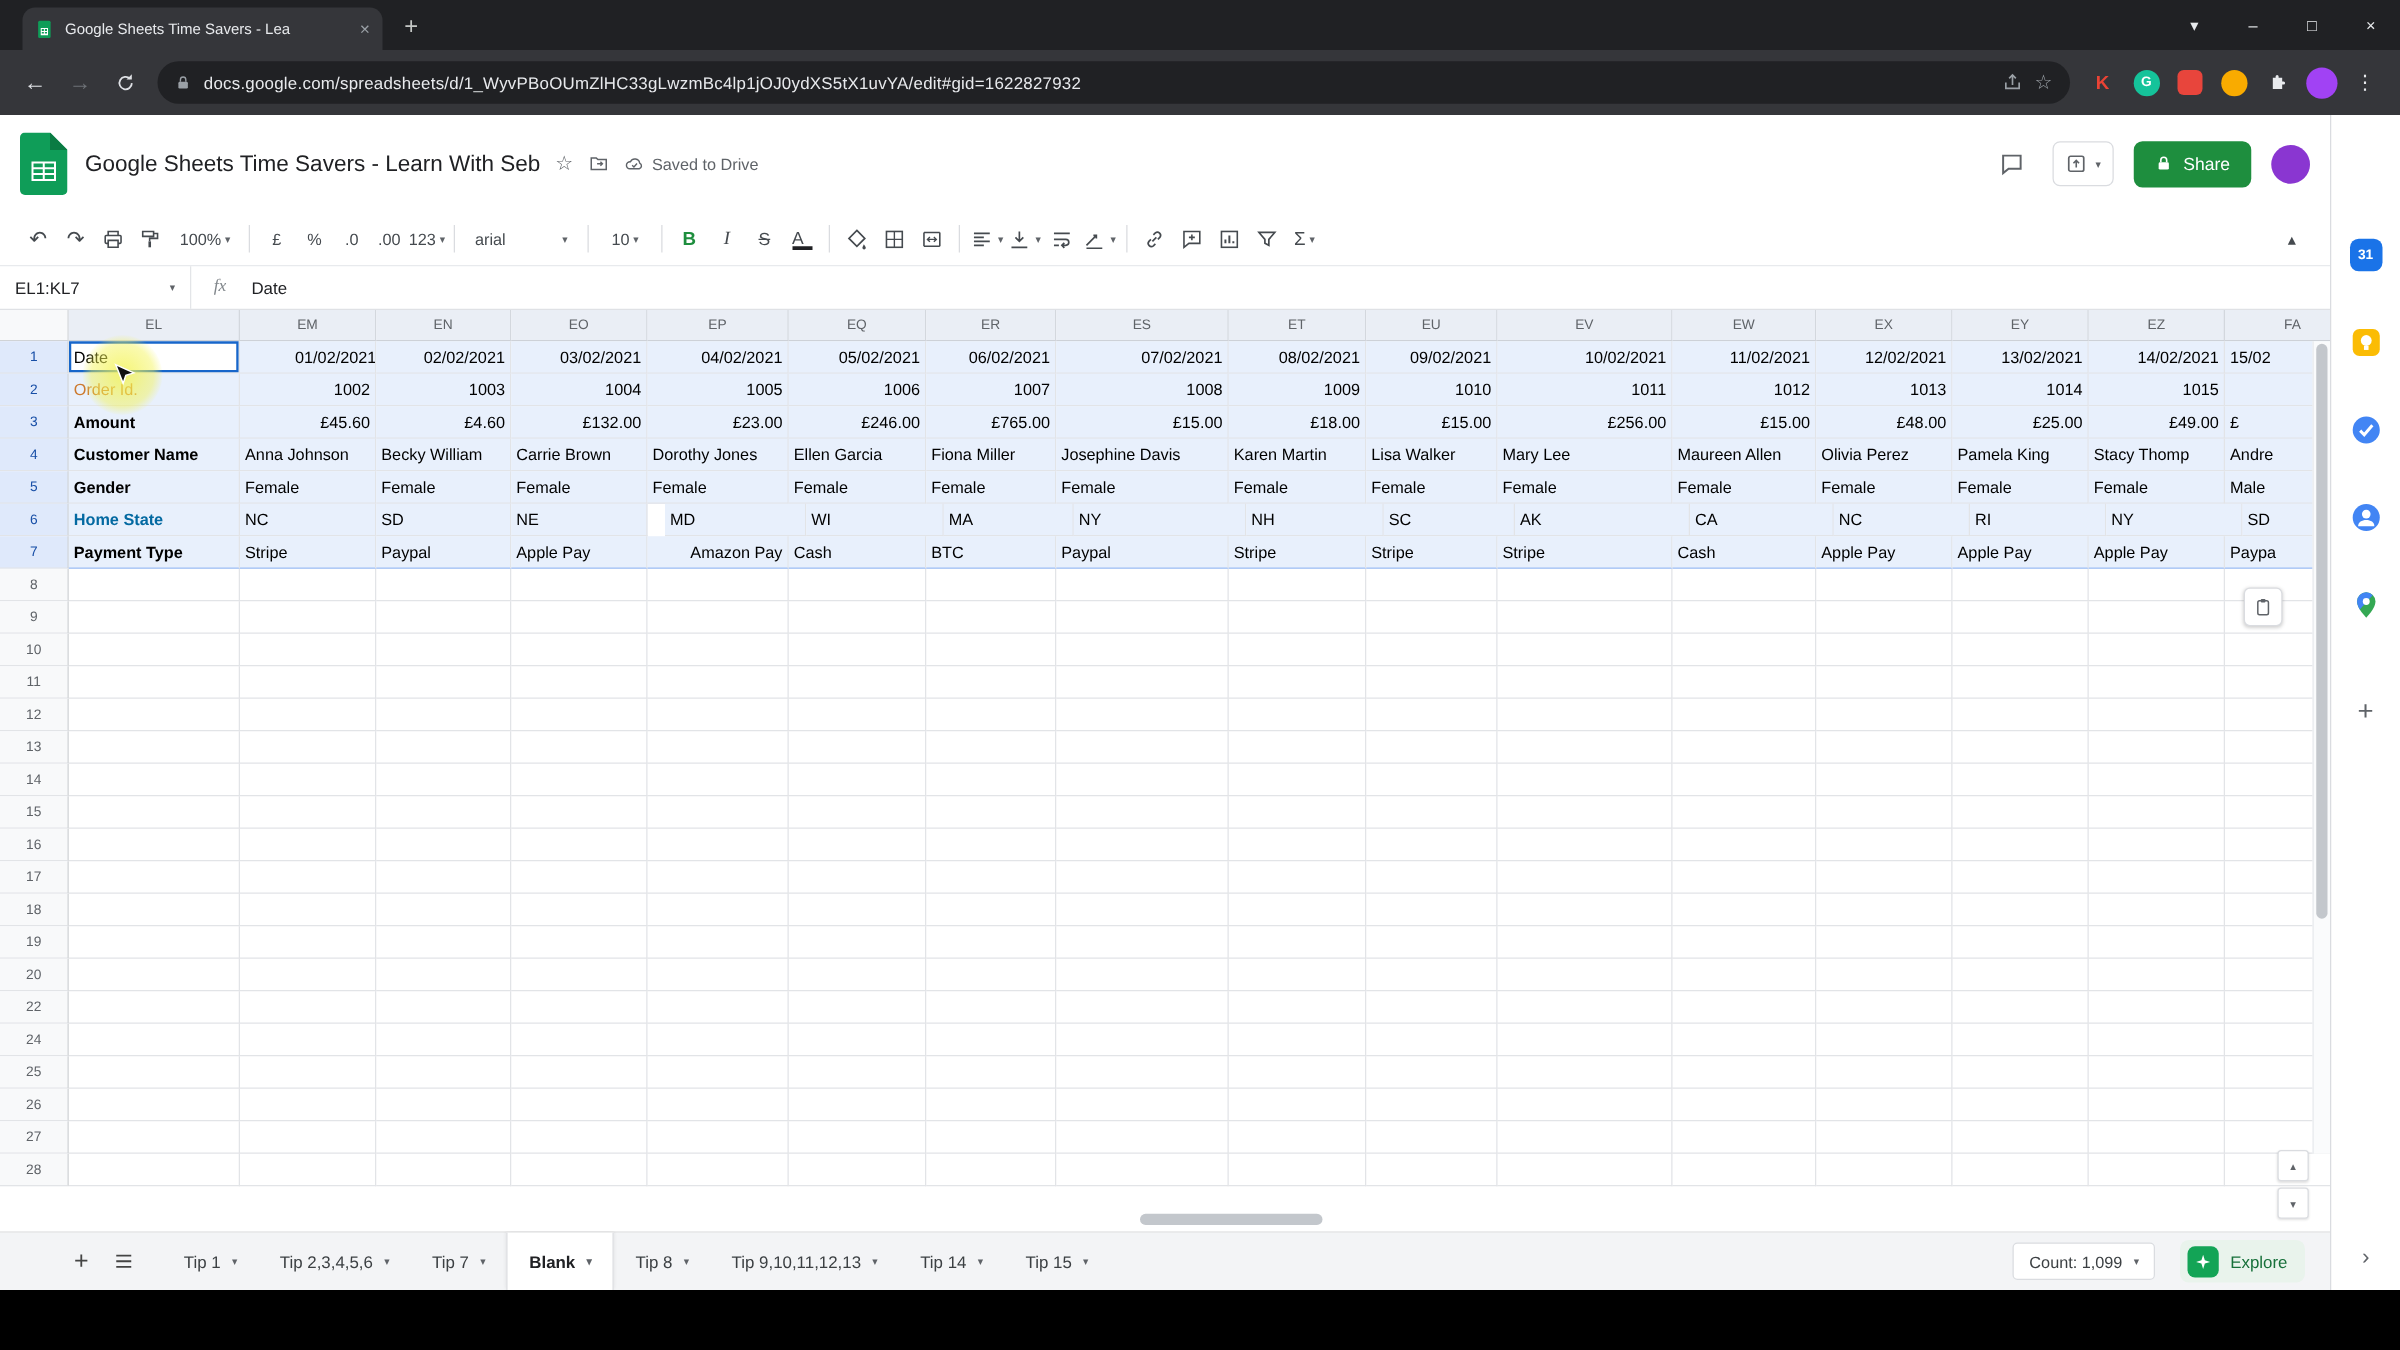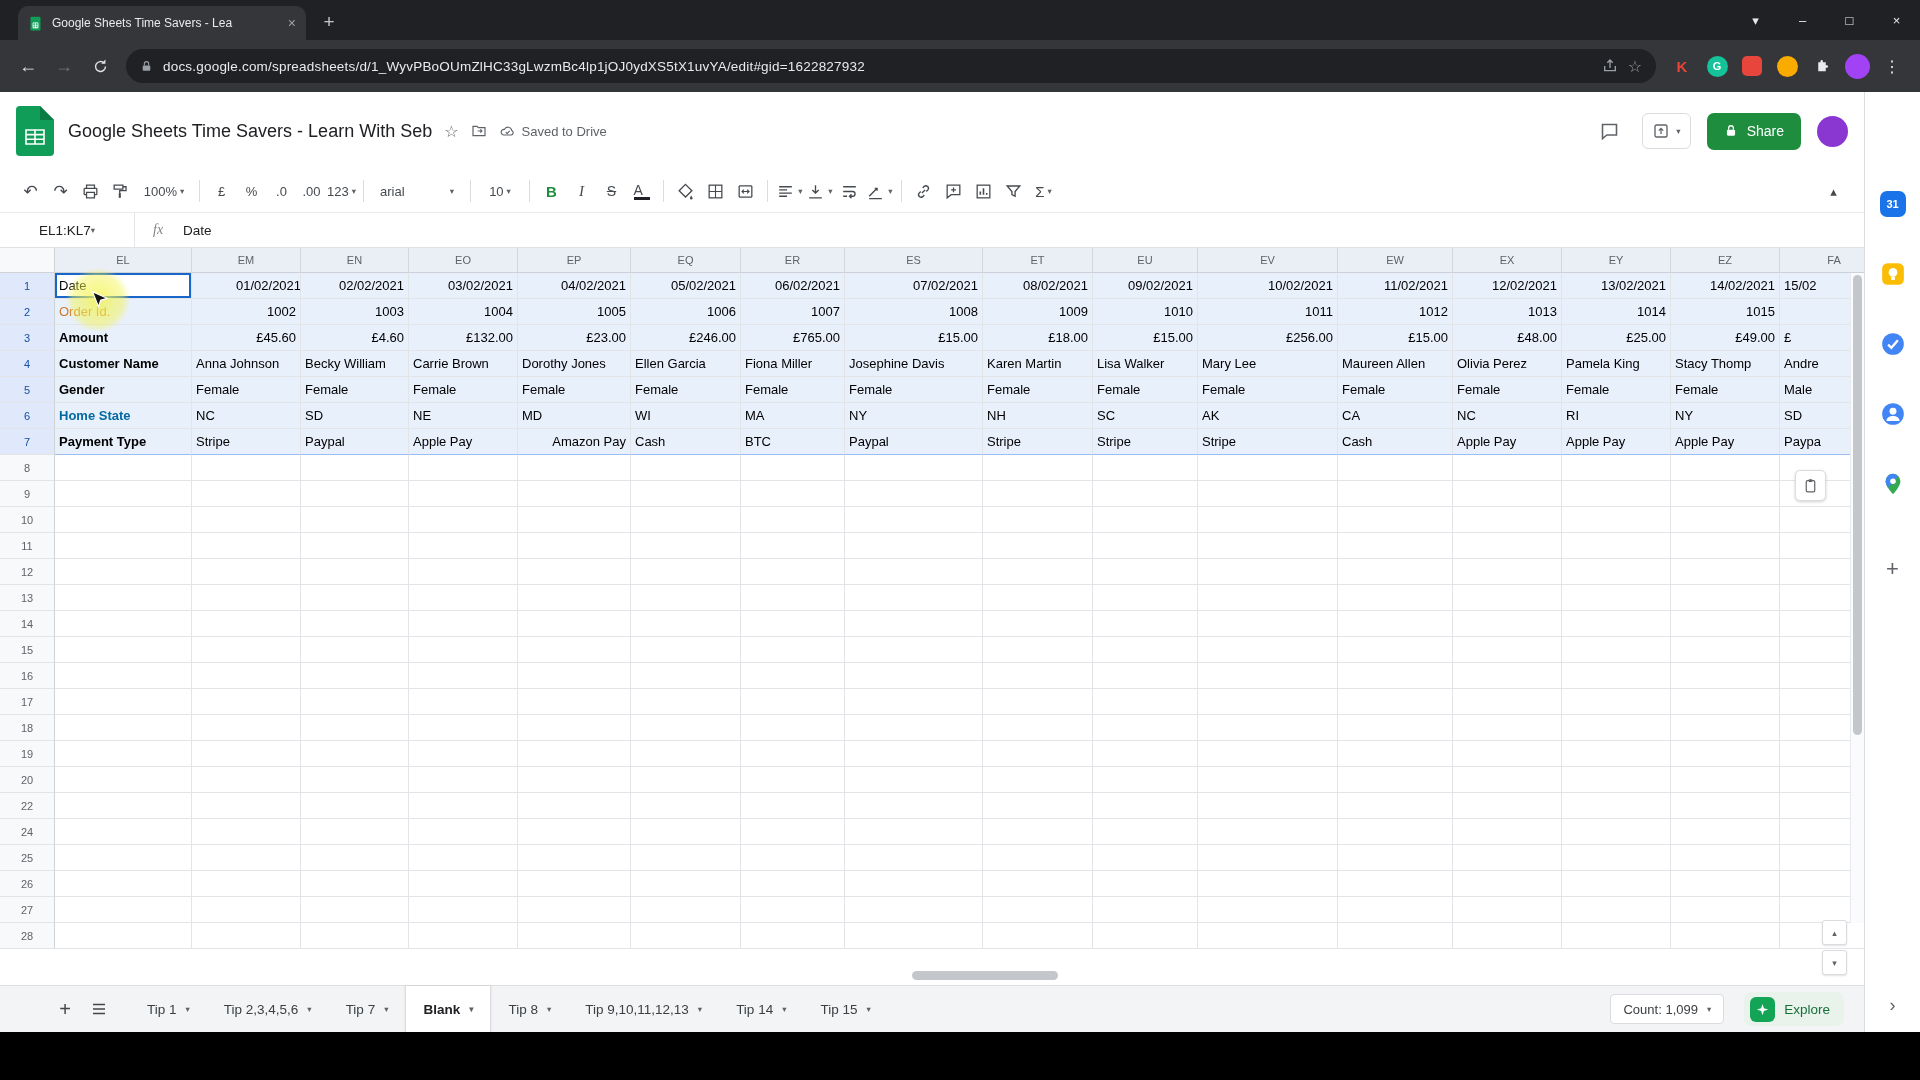--- a/index.html
+++ b/index.html
@@ -69,21 +69,21 @@
   .tb-font{width:92px;justify-content:space-between;padding:0 9px}
   .caret{font-size:8.5px;color:#5f6368}
   .bold-btn{color:#1e8e3e;font-weight:bold;font-size:15px}
   .ital-btn{font-style:italic;font-family:"Liberation Serif",serif;font-size:15px}
   .strike-btn{text-decoration:line-through;font-size:14px}
   .tcolor-btn{border-bottom:3px solid #202124;line-height:14px;font-size:14px;height:auto;min-width:16px}
   .tb-spacer{flex:1}
 
   
   .formula-bar{height:35px;display:flex;align-items:center;border-bottom:1px solid #dfe1e5;font-size:13.5px;color:#202124;flex:none}
-  .name-box{width:135px;display:flex;align-items:center;justify-content:center;padding:0 12px;height:100%;border-right:1px solid #e3e5e8}
+  .name-box{width:153px;display:flex;align-items:center;justify-content:space-between;padding:0 12px;height:100%;border-right:1px solid #e3e5e8}
   .fx{font-style:italic;color:#80868b;font-family:"Liberation Serif",serif;margin:0 20px 0 18px;font-size:14px}
 
   
   .grid-wrap{flex:1;position:relative;overflow:hidden;background:#fff}
   .grid{width:1889px}
   .g-row{display:flex;height:26px}
   .g-head{height:25px}
   .corner{width:55px;flex:none;background:#f8f9fa;border-right:1px solid #d0d3d6;border-bottom:1px solid #d0d3d6}
   .col-h{flex:none;background:#eaeef5;border-right:1px solid #d3d7dd;border-bottom:1px solid #cdd1d7;
     font-size:11px;color:#5f6368;display:flex;align-items:center;justify-content:center}
@@ -493,21 +493,21 @@
               <div class="cell sel" style="width: 109px;">Female</div>
               <div class="cell sel" style="width: 109px;">Female</div>
               <div class="cell sel" style="width: 109px;">Male</div>
             </div>
             <div class="g-row">
               <div class="row-h selh">6</div>
               <div class="cell sel" style="width: 137px; font-weight: bold; color: #0369a1;">Home State</div>
               <div class="cell sel" style="width: 109px;">NC</div>
               <div class="cell sel" style="width: 108px;">SD</div>
               <div class="cell sel" style="width: 109px;">NE</div>
-              <div class="cell sel" style="width: 113px;">MD</div>
+              <div class="cell sel" style="width: 113px; margin-left: 14px;">MD</div>
               <div class="cell sel" style="width: 110px;">WI</div>
               <div class="cell sel" style="width: 104px;">MA</div>
               <div class="cell sel" style="width: 138px;">NY</div>
               <div class="cell sel" style="width: 110px;">NH</div>
               <div class="cell sel" style="width: 105px;">SC</div>
               <div class="cell sel" style="width: 140px;">AK</div>
               <div class="cell sel" style="width: 115px;">CA</div>
               <div class="cell sel" style="width: 109px;">NC</div>
               <div class="cell sel" style="width: 109px;">RI</div>
               <div class="cell sel" style="width: 109px;">NY</div>

